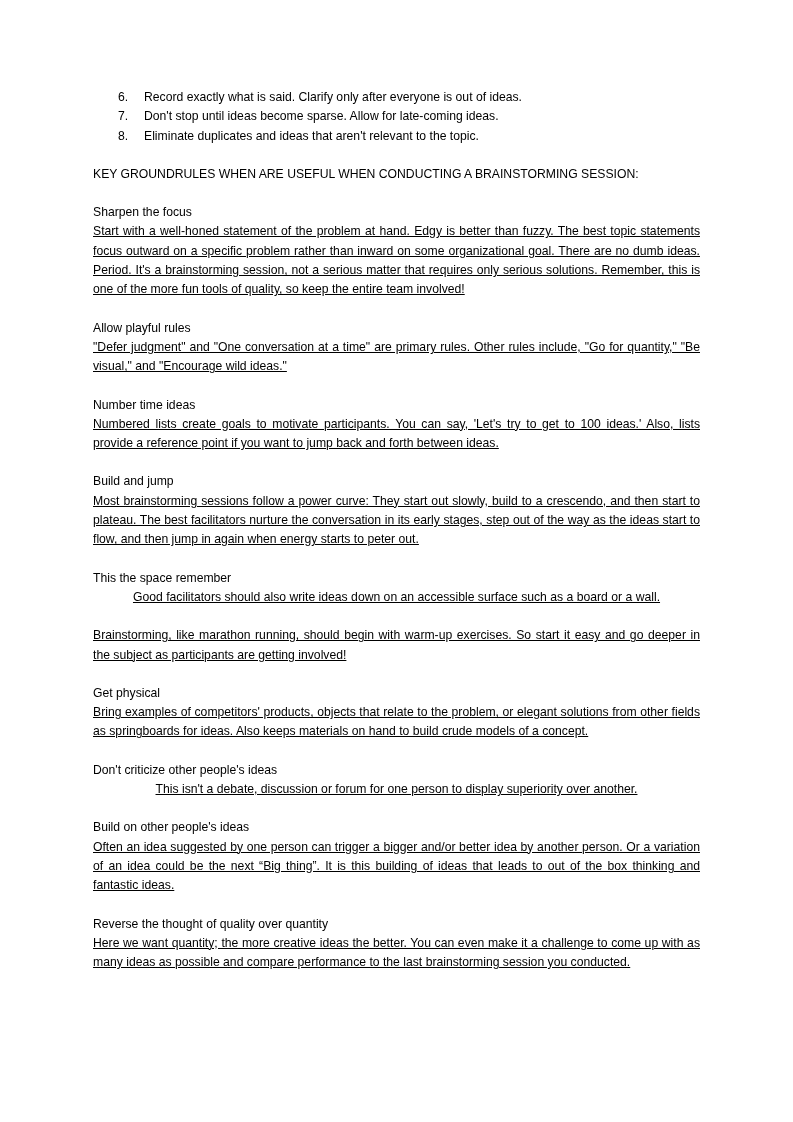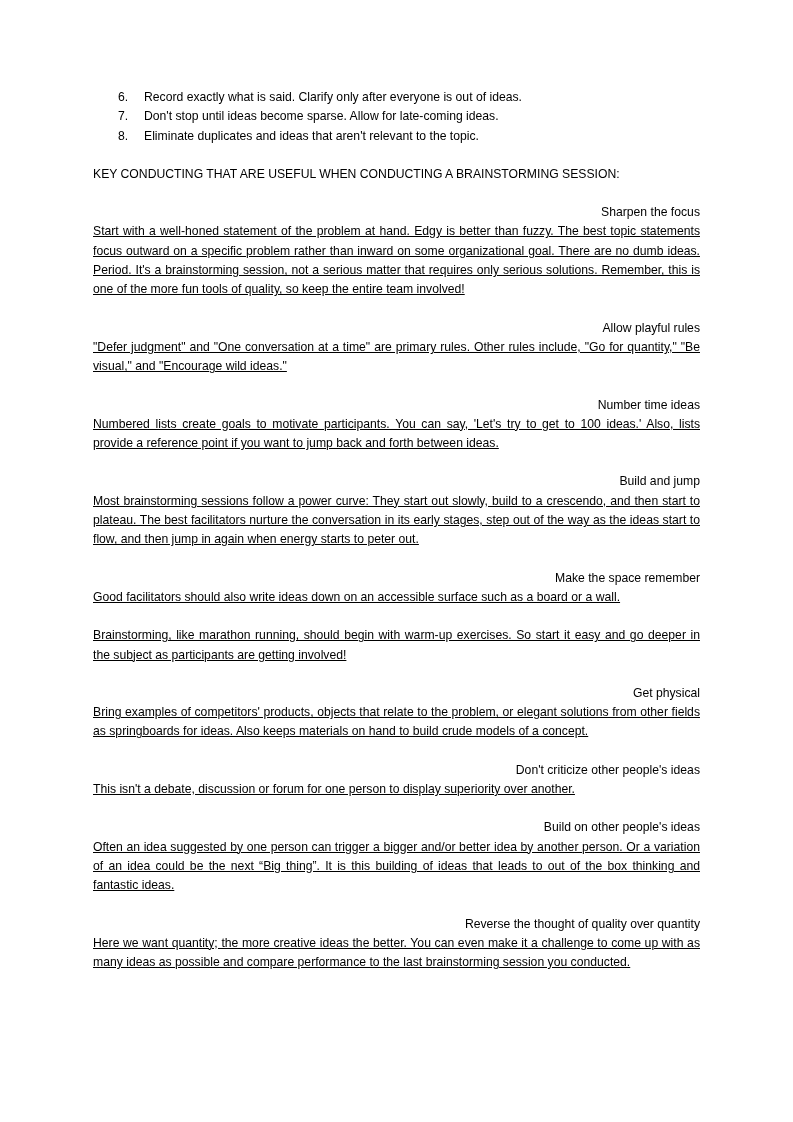--- a/index.html
+++ b/index.html
@@ -50,37 +50,36 @@
 
   
   .gap {
     height: 19px;
   }
 
   .section-heading {
     font-size: 12.2px;
     line-height: 19.3px;
     white-space: nowrap;
-    text-align: right;
   }
   .all-caps-heading {
     font-size: 12.2px;
     line-height: 19.3px;
     white-space: nowrap;
   }
   p.body-text {
     margin: 0;
     font-size: 12.2px;
     line-height: 19.3px;
     text-align: justify;
     text-justify: inter-word;
     text-decoration: underline;
   }
   p.body-text.no-justify {
-    text-align: left;
+    text-align: center;
   }
 </style>
 </head>
 <body>
 
 <div class="page">
   <div class="content">
 
     <ol class="numbered-list">
       <li>
@@ -89,21 +88,21 @@
       <li>
         <span class="num">7.</span><span>Don't stop until ideas become sparse. Allow for late-coming ideas.</span>
       </li>
       <li>
         <span class="num">8.</span><span>Eliminate duplicates and ideas that aren't relevant to the topic.</span>
       </li>
     </ol>
 
     <div class="gap"></div>
 
-    <div class="all-caps-heading">KEY CONDUCTING THAT ARE USEFUL WHEN CONDUCTING A BRAINSTORMING SESSION:</div>
+    <div class="all-caps-heading">KEY GROUNDRULES WHEN ARE USEFUL WHEN CONDUCTING A BRAINSTORMING SESSION:</div>
 
     <div class="gap"></div>
 
     <div>
       <div class="section-heading">Sharpen the focus</div>
       <p class="body-text">Start with a well-honed statement of the problem at hand. Edgy is better than fuzzy. The best topic statements focus outward on a specific problem rather than inward on some organizational goal. There are no dumb ideas. Period. It's a brainstorming session, not a serious matter that requires only serious solutions. Remember, this is one of the more fun tools of quality, so keep the entire team involved!</p>
     </div>
 
     <div class="gap"></div>
 
@@ -122,21 +121,21 @@
     <div class="gap"></div>
 
     <div>
       <div class="section-heading">Build and jump</div>
       <p class="body-text">Most brainstorming sessions follow a power curve: They start out slowly, build to a crescendo, and then start to plateau. The best facilitators nurture the conversation in its early stages, step out of the way as the ideas start to flow, and then jump in again when energy starts to peter out.</p>
     </div>
 
     <div class="gap"></div>
 
     <div>
-      <div class="section-heading">Make the space remember</div>
+      <div class="section-heading">This the space remember</div>
       <p class="body-text no-justify">Good facilitators should also write ideas down on an accessible surface such as a board or a wall.</p>
     </div>
 
     <div class="gap"></div>
 
     <div>
       <p class="body-text">Brainstorming, like marathon running, should begin with warm-up exercises. So start it easy and go deeper in the subject as participants are getting involved!</p>
     </div>
 
     <div class="gap"></div>

